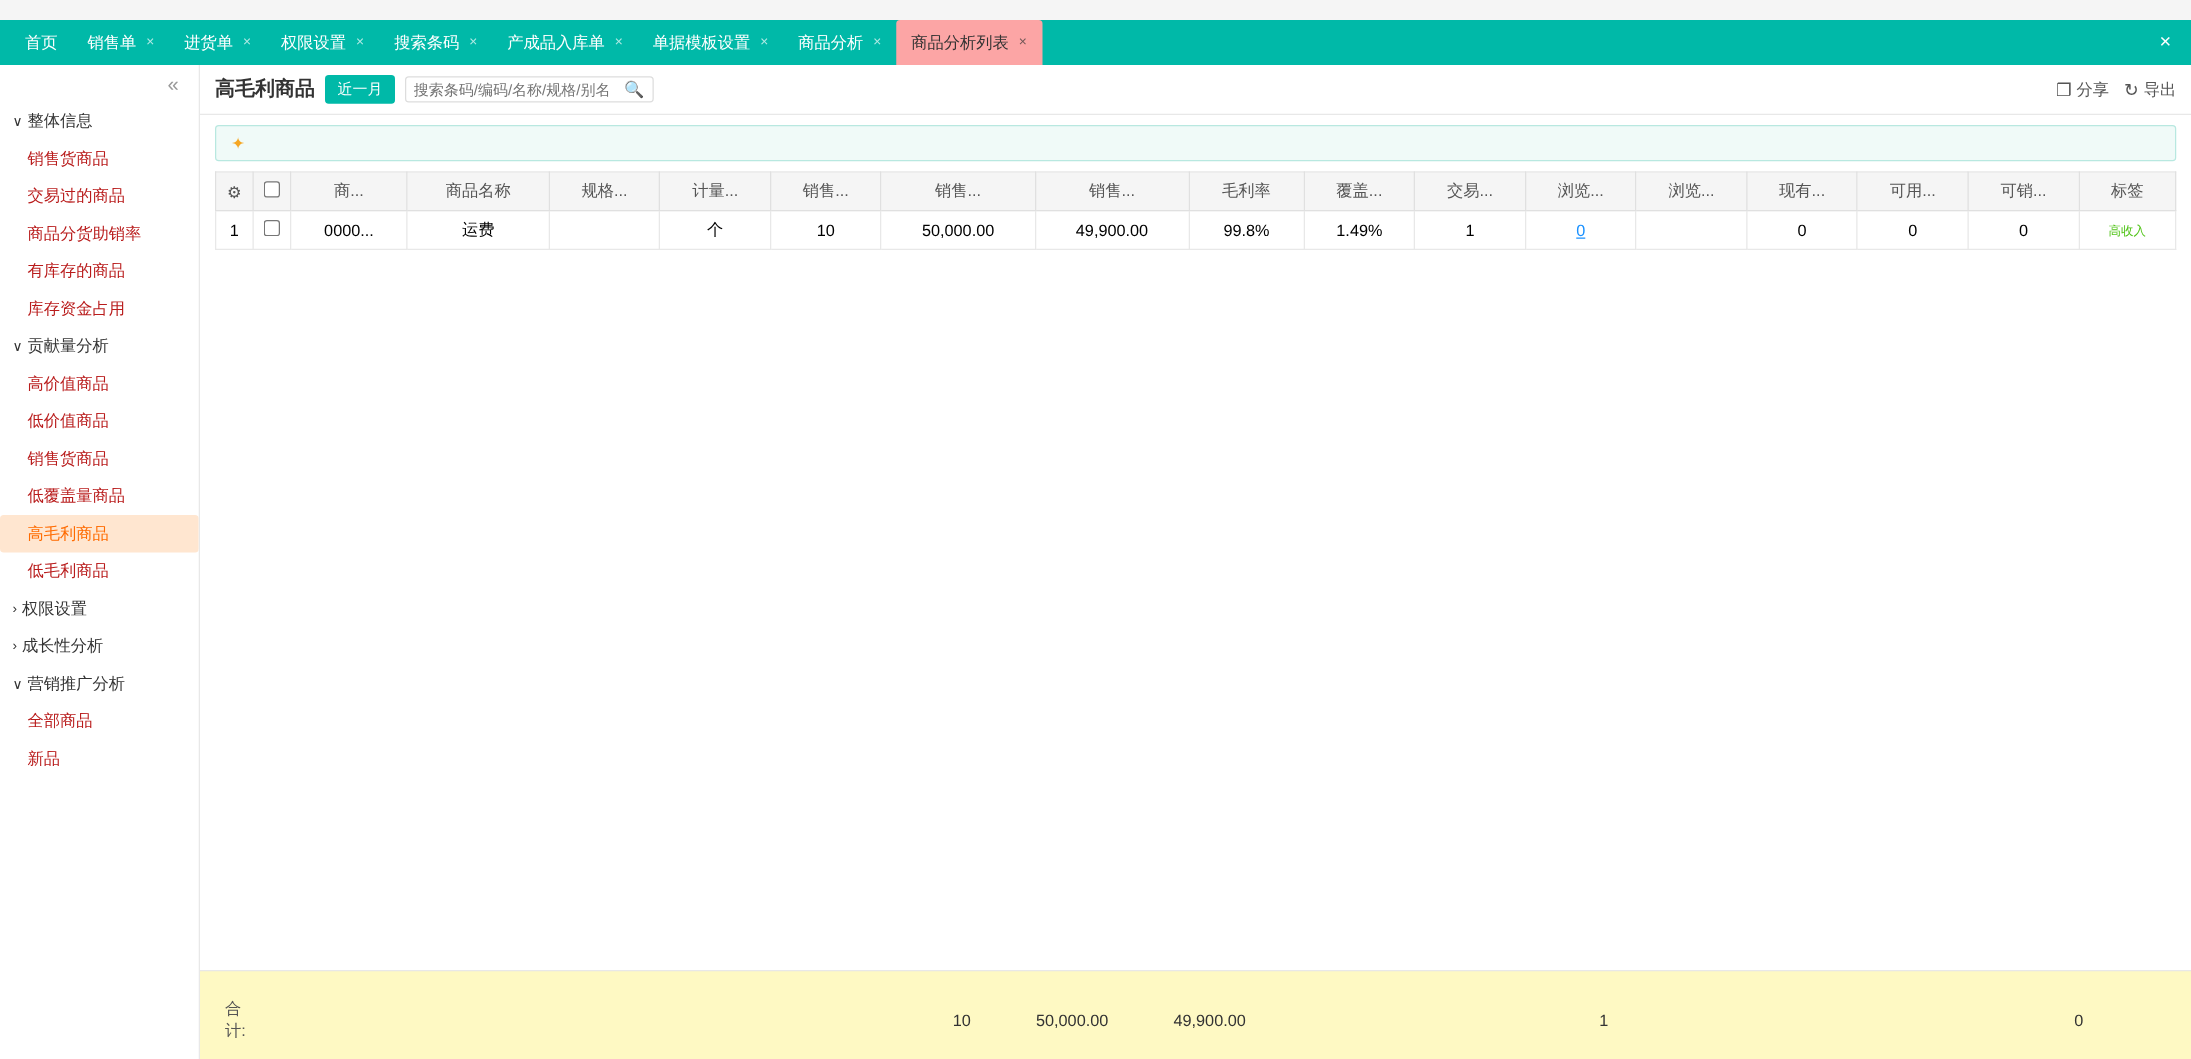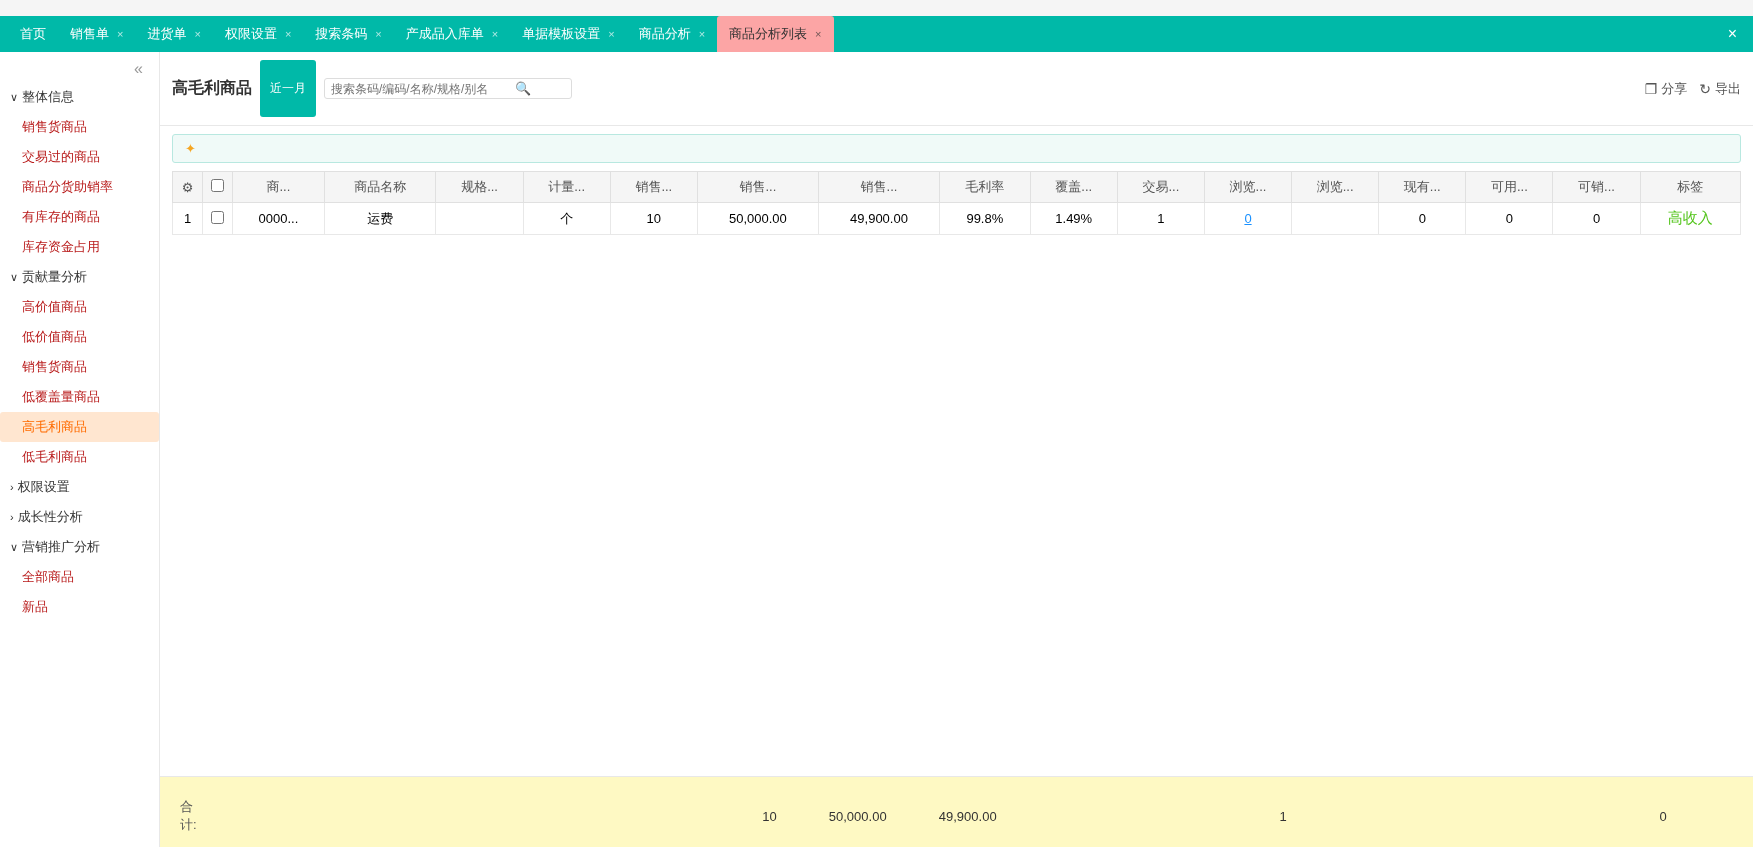--- a/index.html
+++ b/index.html
@@ -103,32 +103,32 @@
     .content-title {
       font-size: 16px;
       font-weight: bold;
       color: #333;
     }
     .period-btn {
       background: #00b9a8;
       color: #fff;
       border: none;
       border-radius: 3px;
-      padding: 20px 10px;
+      padding: 3px 10px;
       cursor: pointer;
       font-size: 12px;
     }
     .search-box {
       display: flex;
       align-items: center;
       border: 1px solid #ddd;
       border-radius: 3px;
       padding: 2px 6px;
       gap: 4px;
-      width: 248px;
+      width: 199px;
     }
     .search-box input {
       border: none;
       outline: none;
       font-size: 12px;
       width: 180px;
       color: #999;
     }
     .header-actions {
       margin-left: auto;
@@ -191,21 +191,21 @@
     td {
       padding: 6px 8px;
       border: 1px solid #e8e8e8;
       text-align: center;
       white-space: nowrap;
     }
     .col-settings { width: 30px; }
     .col-check { width: 30px; }
     .badge-high-income {
       color: #52c41a;
-      font-size: 15px;
+      font-size: 10px;
     }
 
     
     .table-footer {
       background: #fef9c3;
       border-top: 1px solid #e8e8e8;
       padding: 21px 20px;
       display: flex;
       align-items: center;
       gap: 30px;

